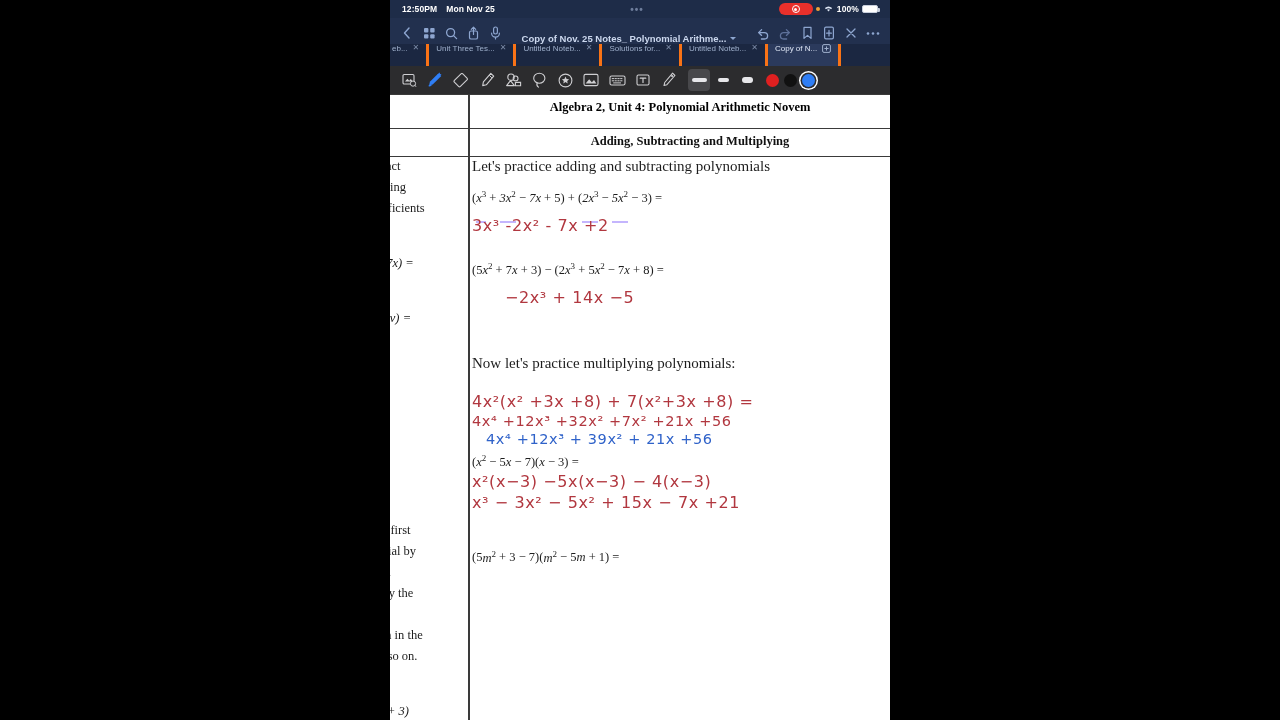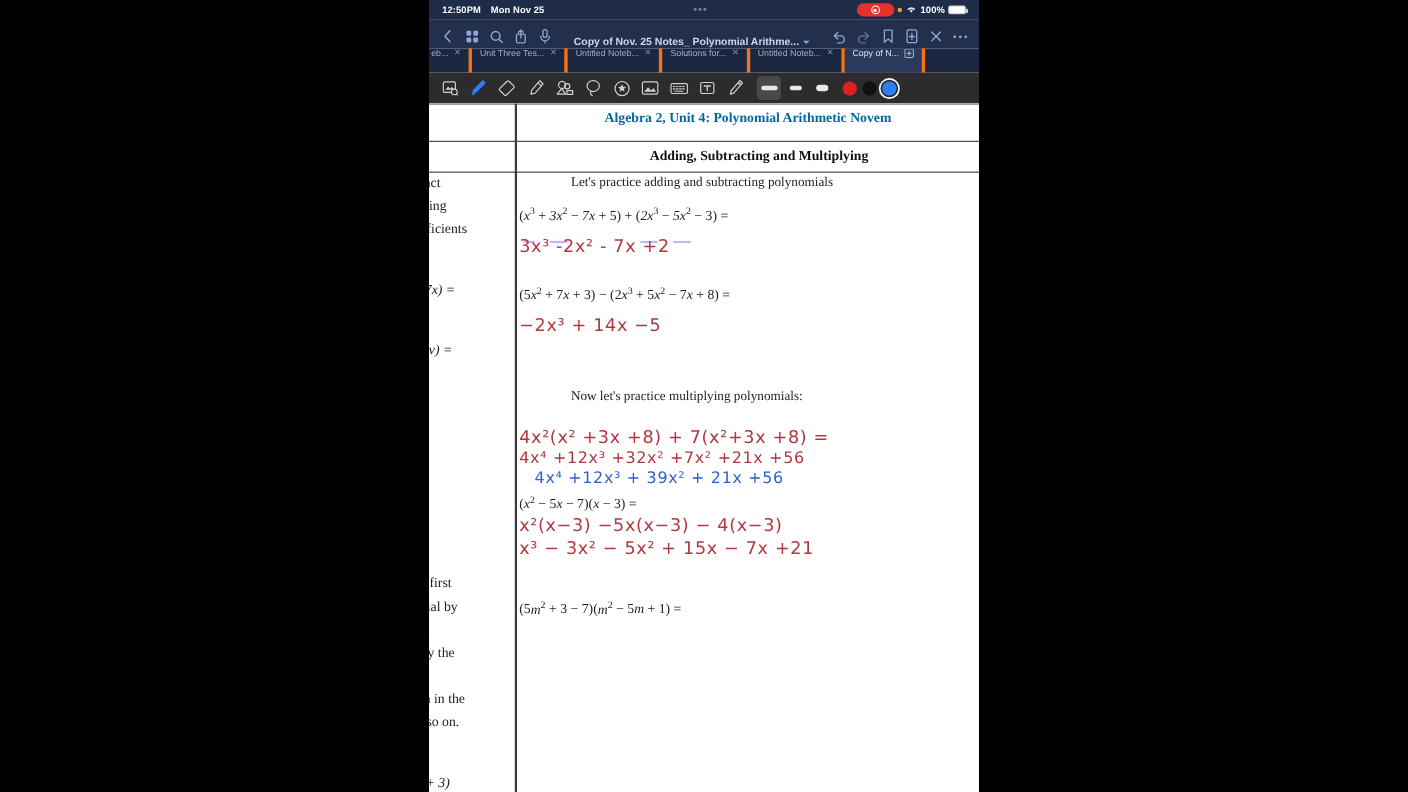--- a/index.html
+++ b/index.html
@@ -125,21 +125,21 @@
   }
   .page-inner { position: relative; width: 500px; }
 
   
   .rule-h { position: absolute; left: 0; height: 1px; background: #3a3a3a; }
   .rule-v { position: absolute; width: 1.5px; background: #3a3a3a; }
 
   .hdr-title {
     position: absolute; left: 80px; top: 6px; width: 420px;
     text-align: center; font-family: "Liberation Serif", serif;
-    font-weight: bold; font-size: 12.5px; color: #0369a1;
+    font-weight: bold; font-size: 12.5px; color: #000000;
     white-space: nowrap;
   }
   .hdr-sub {
     position: absolute; left: 80px; top: 40px; width: 440px;
     text-align: center; font-family: "Liberation Serif", serif;
     font-weight: bold; font-size: 12.5px; color: #111;
     white-space: nowrap;
   }
 
   .lcol {
@@ -150,21 +150,21 @@
   .lcol div { white-space: nowrap; }
   .lcol .gap { height: 17px; }
   .mathi { font-family: "Liberation Serif", serif; font-style: italic; }
   .sup { font-size: .72em; vertical-align: super; font-style: normal; }
 
   .body {
     position: absolute; left: 82px; top: 64px;
     width: 418px; font-family: "Liberation Serif", serif;
     color: #1d1d1d;
   }
-  .prose { font-size: 12px; margin-bottom: 14px; margin-left: 47px; }
+  .prose { font-size: 15px; margin-bottom: 14px; }
   .eq { font-size: 12.5px; font-family: "Liberation Serif", serif; }
   .uline { border-bottom: 2px solid #c4b5fd; padding-bottom: 16px; }
 
   
   .hw {
     font-family: "DejaVu Sans", sans-serif;
     font-size: 16px; letter-spacing: .6px;
     white-space: nowrap;
   }
   .hw-red { color: #b1373f; }
@@ -435,21 +435,21 @@
         <div class="prose">Let's practice adding and subtracting polynomials</div>
 
         <div class="eq" style="margin-bottom:10px;">
           (<span class="mathi uline">x<span class="sup">3</span></span> + <span class="mathi uline">3x<span class="sup">2</span></span> − <span class="mathi">7x</span> + 5) + (<span class="mathi uline">2x<span class="sup">3</span></span> − <span class="mathi uline">5x<span class="sup">2</span></span> − 3) =
         </div>
         <div class="hw hw-red" style="margin-bottom:26px;">3x³ -2x² - 7x  +2</div>
 
         <div class="eq" style="margin-bottom:10px;">
           (5<span class="mathi">x<span class="sup">2</span></span> + 7<span class="mathi">x</span> + 3) − (2<span class="mathi">x<span class="sup">3</span></span> + 5<span class="mathi">x<span class="sup">2</span></span> − 7<span class="mathi">x</span> + 8) =
         </div>
-        <div class="hw hw-red" style="margin-bottom:48px;">−2x³ +  14x  −5</div>
+        <div class="hw hw-red" style="margin-bottom:48px;margin-left:33px;">−2x³ +  14x  −5</div>
 
         <div class="prose" style="margin-bottom:20px;">Now let's practice multiplying polynomials:</div>
 
         <div class="hw hw-red" style="margin-bottom:2px;">4x²(x² +3x +8)  +  7(x²+3x +8) =</div>
         <div class="hw hw-red hw-sm" style="margin-bottom:2px;">4x⁴ +12x³ +32x² +7x² +21x +56</div>
         <div class="hw hw-blue hw-sm" style="margin-left:14px;margin-bottom:6px;">4x⁴ +12x³ + 39x² + 21x +56</div>
 
         <div class="eq" style="margin-bottom:2px;">
           (<span class="mathi">x<span class="sup">2</span></span> − 5<span class="mathi">x</span> − 7)(<span class="mathi">x</span> − 3) =
         </div>

